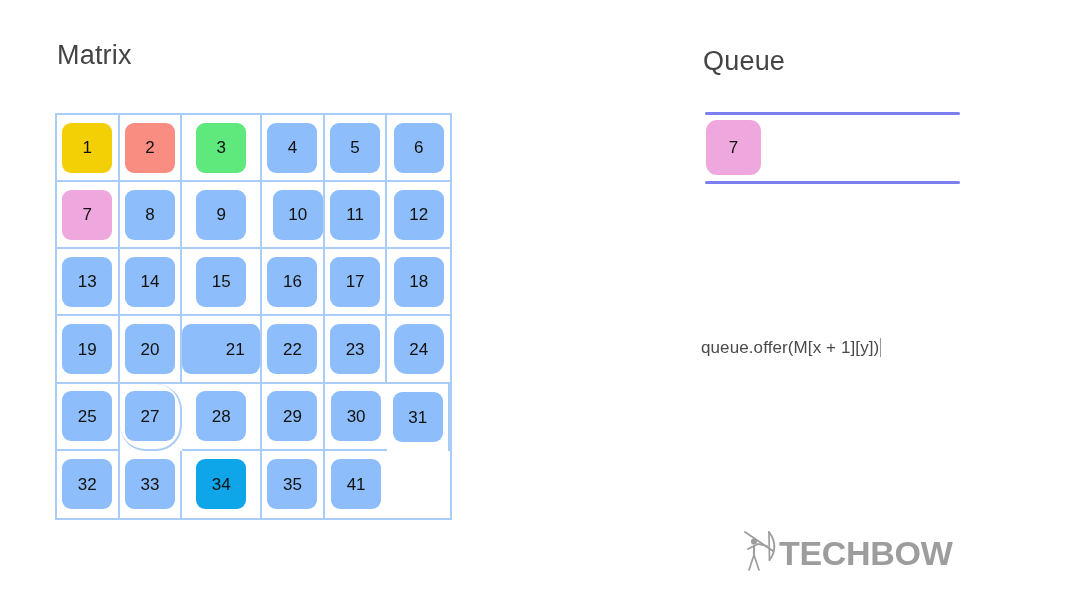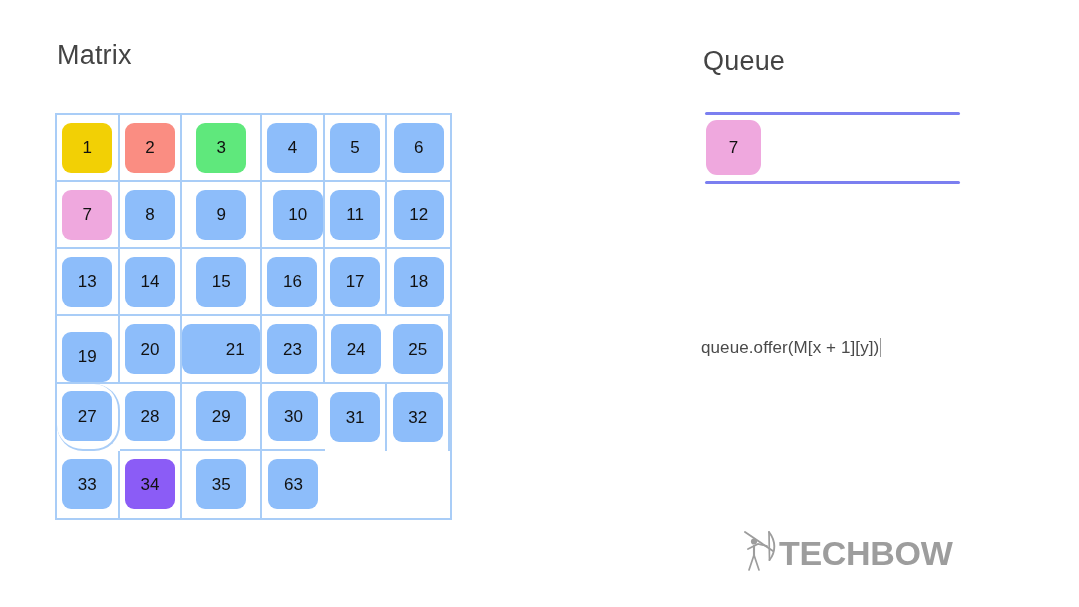--- a/index.html
+++ b/index.html
@@ -197,34 +197,37 @@
     </div>
     <div class="grid-cell" style="border-right-color: rgb(169, 205, 247); border-bottom-color: rgb(169, 205, 247);">
       <div class="cell-tile" style="background: rgb(141, 189, 250);">16</div>
     </div>
     <div class="grid-cell" style="border-right-color: rgb(169, 205, 247); border-bottom-color: rgb(169, 205, 247);">
       <div class="cell-tile" style="background: rgb(141, 189, 250);">17</div>
     </div>
     <div class="grid-cell last-col" style="border-right-color: rgb(169, 205, 247); border-bottom-color: rgb(169, 205, 247);">
       <div class="cell-tile" style="background: rgb(141, 189, 250);">18</div>
     </div>
-    <div class="grid-cell" style="border-right-color: rgb(169, 205, 247); border-bottom-color: rgb(169, 205, 247); align-items: flex-end;">
+    <div class="grid-cell" style="border-right-color: rgb(169, 205, 247); border-bottom-color: rgb(169, 205, 247);">
       <div class="cell-tile" style="background: rgb(141, 189, 250);">19</div>
     </div>
     <div class="grid-cell" style="border-right-color: rgb(169, 205, 247); border-bottom-color: rgb(169, 205, 247); justify-content: center;">
       <div class="cell-tile" style="background: rgb(141, 189, 250);">20</div>
     </div>
     <div class="grid-cell" style="border-right-color: rgb(169, 205, 247); border-bottom-color: rgb(169, 205, 247);">
       <div class="cell-tile" style="background: rgb(141, 189, 250); padding-left: 28px;">21</div>
     </div>
     <div class="grid-cell" style="border-right-color: rgb(169, 205, 247); border-bottom-color: rgb(169, 205, 247);">
+      <div class="cell-tile" style="background: rgb(141, 189, 250);">22</div>
+    </div>
+    <div class="grid-cell" style="border-right-color: rgb(169, 205, 247); border-bottom-color: rgb(169, 205, 247);">
       <div class="cell-tile" style="background: rgb(141, 189, 250);">23</div>
     </div>
     <div class="grid-cell last-col" style="border-right-color: rgb(169, 205, 247); border-bottom-color: rgb(169, 205, 247);">
-      <div class="cell-tile" style="background: rgb(141, 189, 250);">24</div>
+      <div class="cell-tile" style="background: rgb(141, 189, 250); border-radius: 13px;">24</div>
     </div>
     <div class="grid-cell" style="border-right-color: rgb(169, 205, 247); border-bottom-color: rgb(169, 205, 247);">
       <div class="cell-tile" style="background: rgb(141, 189, 250);">25</div>
     </div>
     <div class="grid-cell" style="border-right-color: rgb(169, 205, 247); border-bottom-color: rgb(169, 205, 247); border-radius: 26px;">
       <div class="cell-tile" style="background: rgb(141, 189, 250);">27</div>
     </div>
     <div class="grid-cell" style="border-right-color: rgb(169, 205, 247); border-bottom-color: rgb(169, 205, 247);">
       <div class="cell-tile" style="background: rgb(141, 189, 250);">28</div>
     </div>
@@ -237,27 +240,27 @@
     <div class="grid-cell last-row" style="border-right-color: rgb(169, 205, 247); border-bottom-color: rgb(169, 205, 247);">
       <div class="cell-tile" style="background: rgb(141, 189, 250);">31</div>
     </div>
     <div class="grid-cell last-row" style="border-right-color: rgb(169, 205, 247); border-bottom-color: rgb(169, 205, 247);">
       <div class="cell-tile" style="background: rgb(141, 189, 250);">32</div>
     </div>
     <div class="grid-cell last-row" style="border-right-color: rgb(169, 205, 247); border-bottom-color: rgb(169, 205, 247);">
       <div class="cell-tile" style="background: rgb(141, 189, 250);">33</div>
     </div>
     <div class="grid-cell last-row" style="border-right-color: rgb(169, 205, 247); border-bottom-color: rgb(169, 205, 247);">
-      <div class="cell-tile" style="background: #8b5cf6;">34</div>
+      <div class="cell-tile" style="background: #0ea5e9;">34</div>
     </div>
     <div class="grid-cell last-row" style="border-right-color: rgb(169, 205, 247); border-bottom-color: rgb(169, 205, 247);">
       <div class="cell-tile" style="background: rgb(141, 189, 250);">35</div>
     </div>
     <div class="grid-cell last-col last-row" style="border-right-color: rgb(169, 205, 247); border-bottom-color: rgb(169, 205, 247);">
-      <div class="cell-tile" style="background: rgb(141, 189, 250);">63</div>
+      <div class="cell-tile" style="background: rgb(141, 189, 250);">41</div>
     </div>
   </div>
 
 <div class="section-title" id="queue-title">Queue</div>
 
 <div id="queue-track">
   <div class="queue-rail" id="queue-rail-top" style="background: rgb(123, 127, 240);"></div>
   <div class="queue-rail" id="queue-rail-bottom" style="background: rgb(123, 127, 240);"></div>
   <div id="queue-items">
       <div class="queue-tile" style="background: rgb(239, 168, 222);">7</div>

